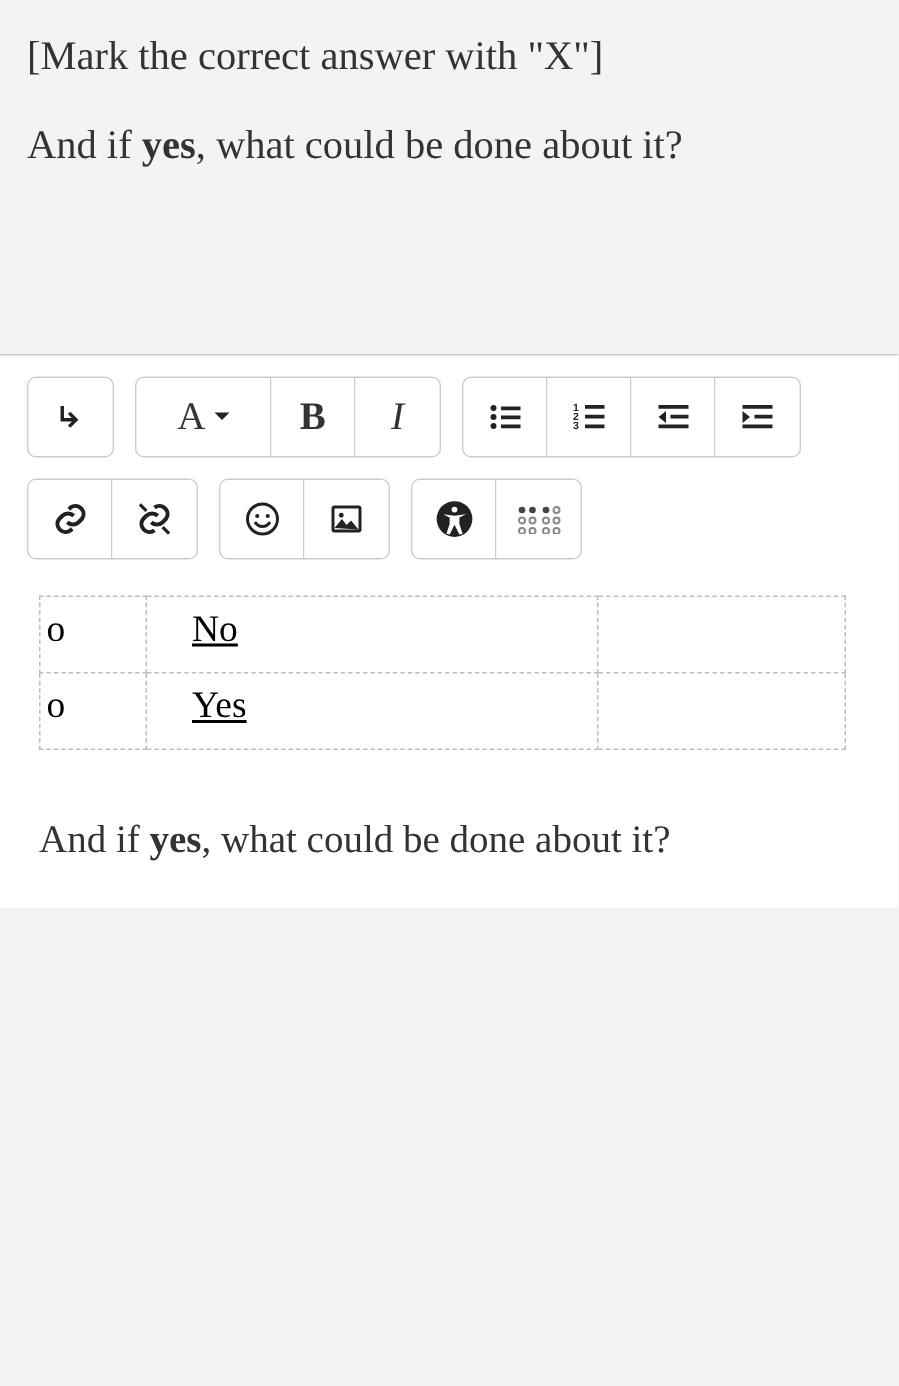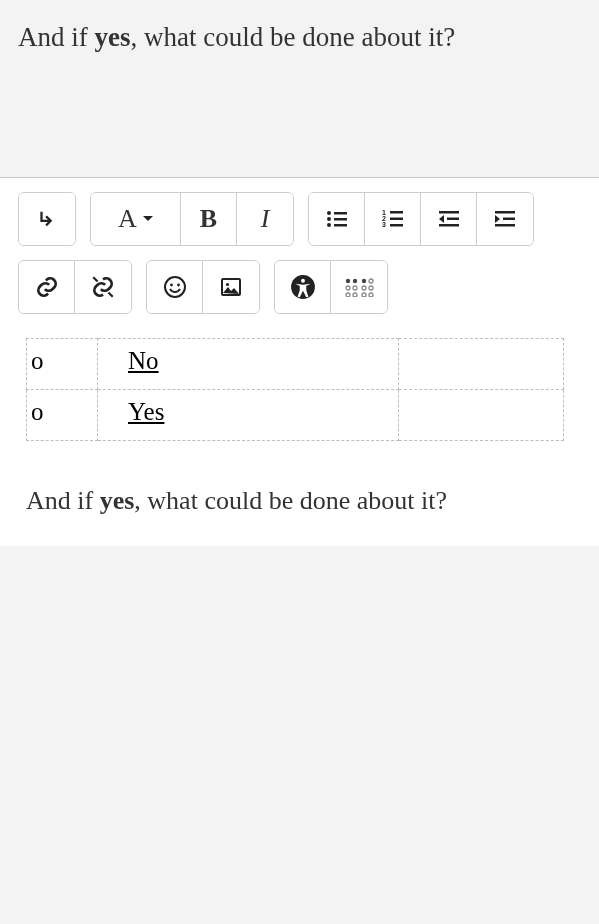--- a/index.html
+++ b/index.html
@@ -21,20 +21,21 @@
 .c-empty{width:150px;}
 .followup{margin-top:45px;font-size:26px;color:#333;}
 .followup .yes{font-weight:bold;}
 svg{display:block;}
 </style>
 </head>
 <body>
 
 <div class="page">
   <div class="prompt">
+    <p>[Mark the correct answer with "X"]</p>
     <p>
       <span>And if </span><span class="yes">yes</span><span>, what could be done about it?</span>
     </p>
   </div>
 
   <div class="editor">
     <div class="toolbar">
 
       <div class="group">
         <button class="btn" aria-label="expand">

